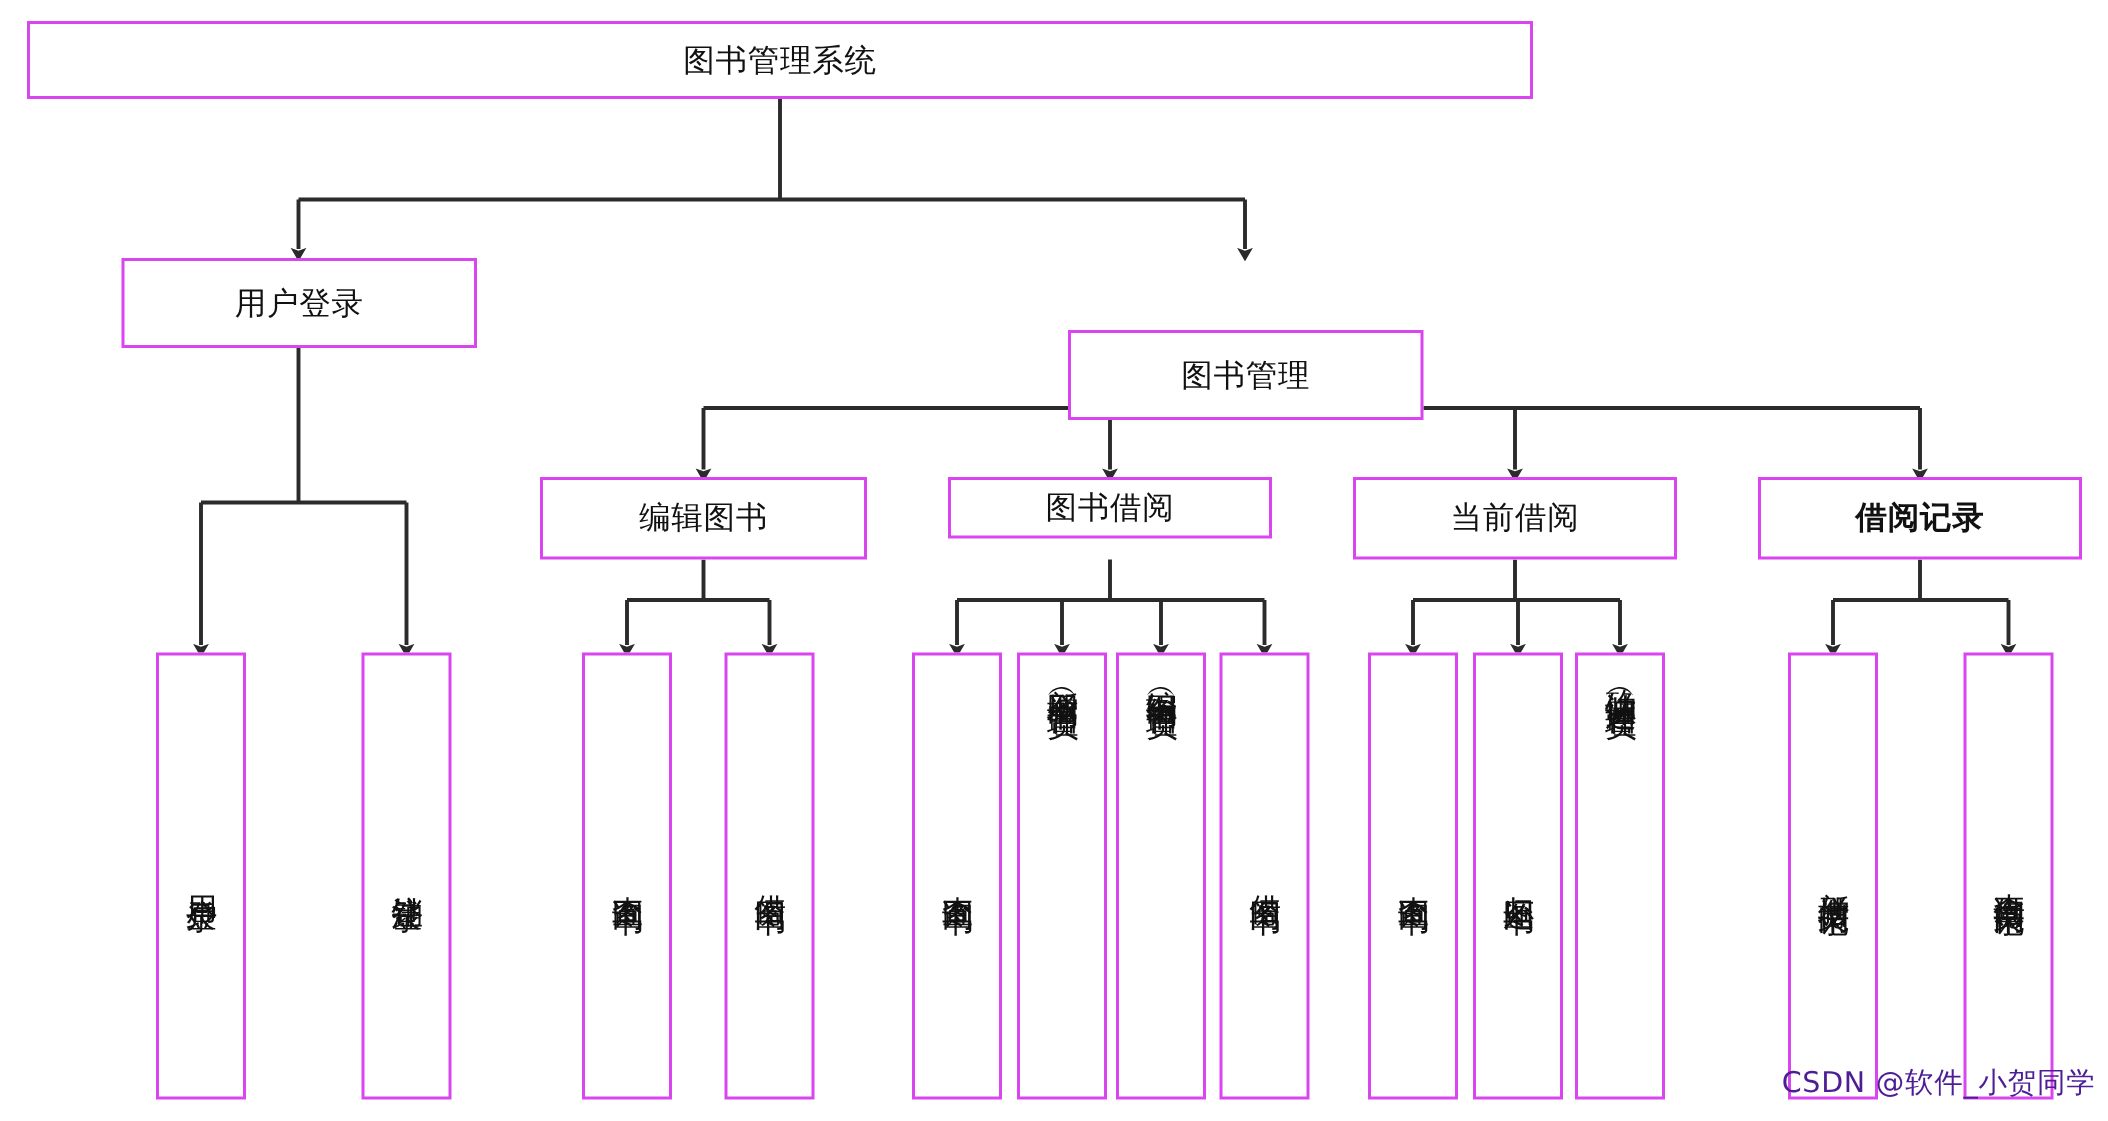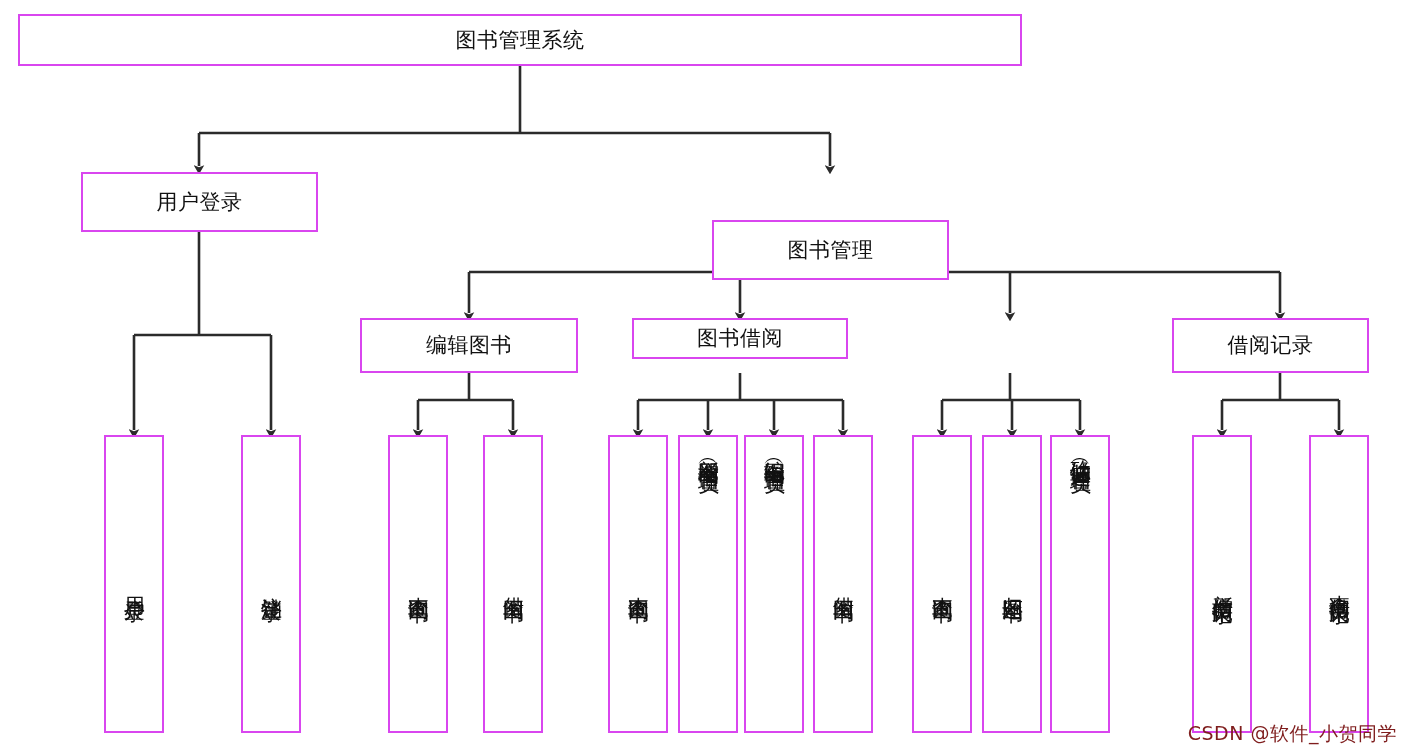--- a/index.html
+++ b/index.html
@@ -61,23 +61,23 @@
   }
   .node.vertical.align-top {
     align-items: flex-start;
   }
   .node.vertical.align-top .node-label {
     margin-top: 6px;
   }
   #watermark {
     position: absolute;
     right: 8px;
-    bottom: 0;
+    bottom: 12px;
     font-size: 19px;
-    color: #7f1d1d;
+    color: #4c1d95;
     letter-spacing: 0.5px;
     z-index: 5;
     white-space: nowrap;
   }
 </style>
 </head>
 <body>
 
 <div id="diagram-root">
 
@@ -145,22 +145,25 @@
   </div>
 
   <div class="node" style="left:360px; top:318px; width:218px; height:55px;">
     <span class="node-label">编辑图书</span>
   </div>
 
   <div class="node" style="left:632px; top:318px; width:216px; height:41px;">
     <span class="node-label">图书借阅</span>
   </div>
 
-
-  <div class="node" style="left:1172px; top:318px; width:197px; height:55px;">
+  <div class="node" style="left:902px; top:318px; width:216px; height:55px;">
+    <span class="node-label">当前借阅</span>
+  </div>
+
+  <div class="node" style="left:1172px; top:318px; width:216px; height:55px;font-weight:bold;">
     <span class="node-label">借阅记录</span>
   </div>
 
   <div class="node vertical align-mid" style="left:104px; top:435px; width:60px; height:298px;">
     <span class="node-label">用户登录</span>
   </div>
 
   <div class="node vertical align-mid" style="left:241px; top:435px; width:60px; height:298px;">
     <span class="node-label">注销登录</span>
   </div>

